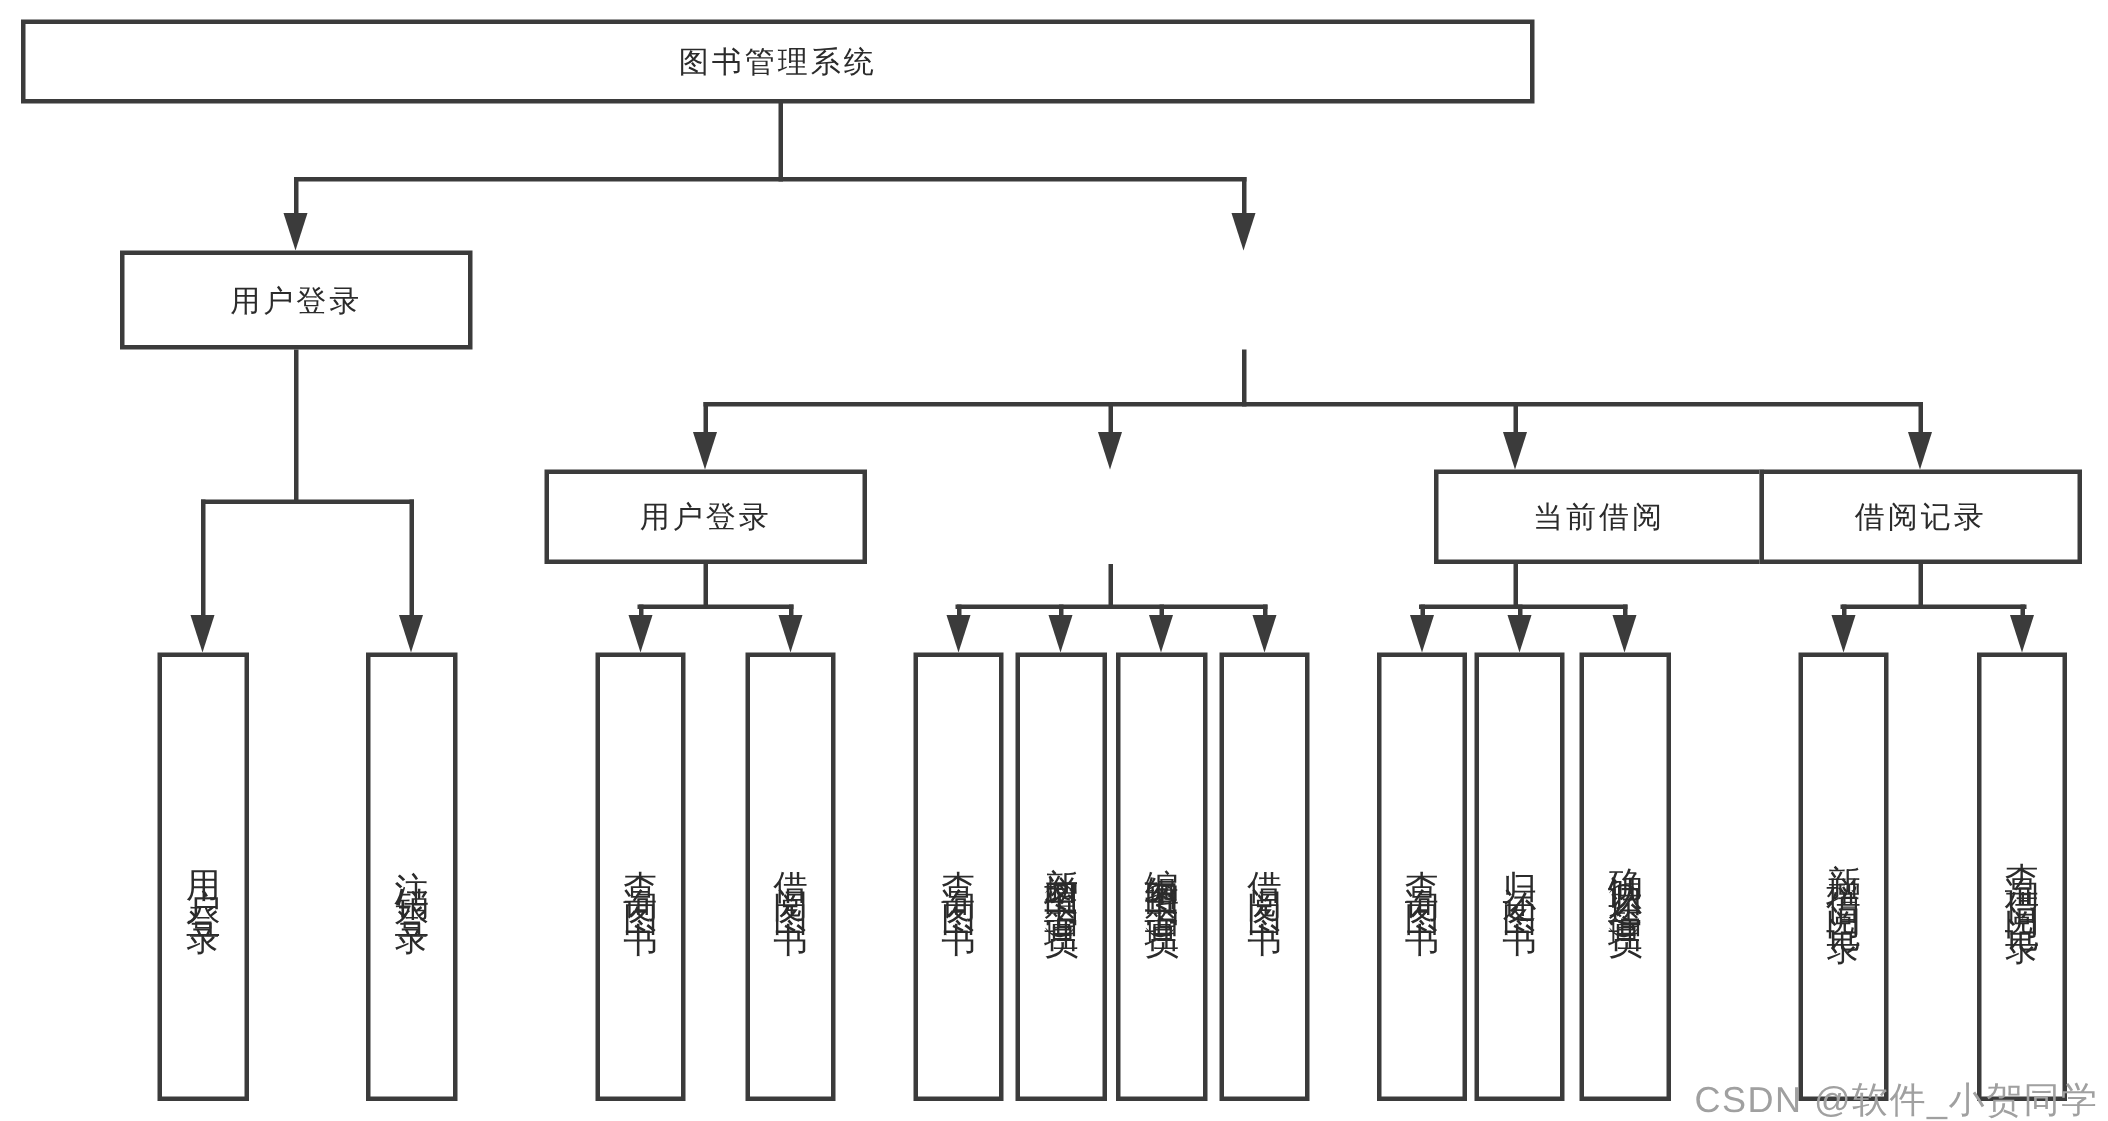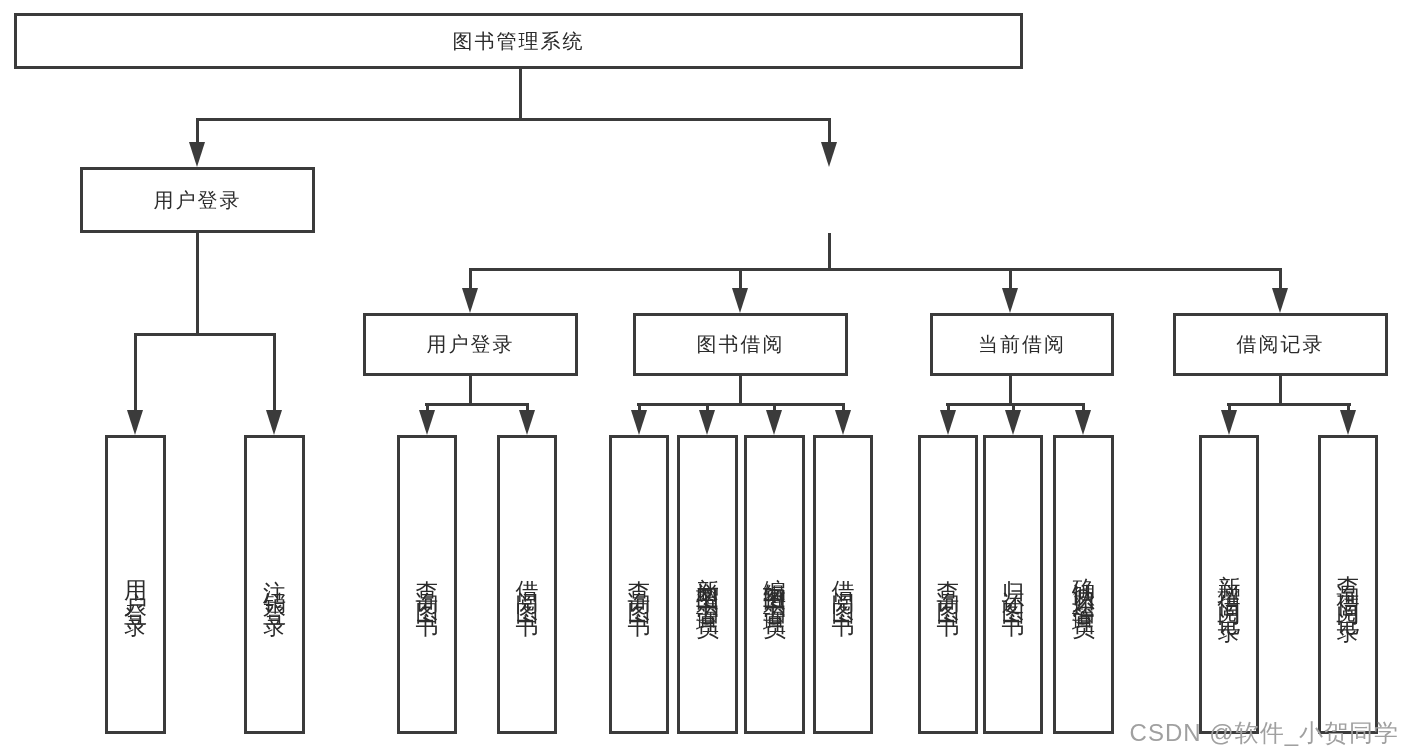--- a/index.html
+++ b/index.html
@@ -85,24 +85,21 @@
   <div class="vl" style="left:739px;top:268px;height:21px"></div>
   <div class="arrow" style="left:732px;top:288px"></div>
   <div class="vl" style="left:1009px;top:268px;height:21px"></div>
   <div class="arrow" style="left:1002px;top:288px"></div>
   <div class="vl" style="left:1279px;top:268px;height:21px"></div>
   <div class="arrow" style="left:1272px;top:288px"></div>
 
   <div class="box" style="left:363px;top:313px;width:215px;height:63px">
     <span class="hlabel">用户登录</span>
   </div>
-  <div class="box" style="left:633px;top:313px;width:215px;height:63px">
-    <span class="hlabel">图书借阅</span>
-  </div>
-  <div class="box" style="left:930px;top:313px;width:184px;height:63px">
+  <div class="box" style="left:956px;top:313px;width:220px;height:63px">
     <span class="hlabel">当前借阅</span>
   </div>
   <div class="box" style="left:1173px;top:313px;width:215px;height:63px">
     <span class="hlabel">借阅记录</span>
   </div>
 
   <div class="vl" style="left:469px;top:376px;height:30px"></div>
   <div class="hl" style="left:425px;top:403px;width:104px"></div>
   <div class="vl" style="left:426px;top:403px;height:9px"></div>
   <div class="arrow" style="left:419px;top:410px"></div>

